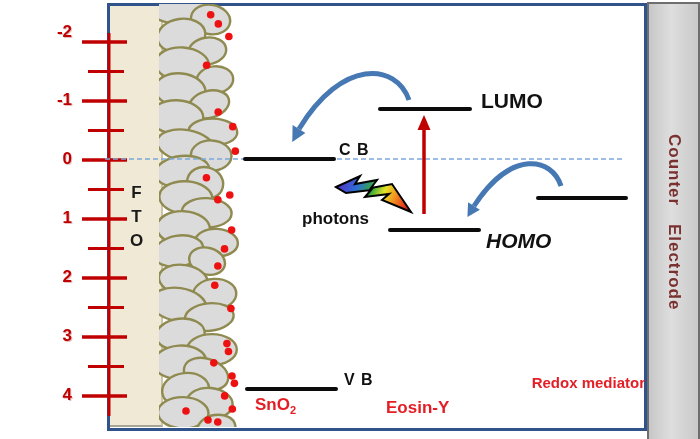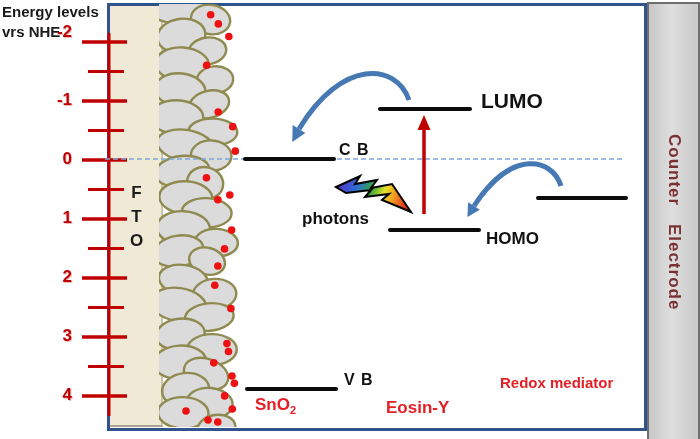--- a/index.html
+++ b/index.html
@@ -33,28 +33,28 @@
   .lvl.vb{left:245px;top:387px;width:93px;}
   .lvl.lumo{left:378px;top:107px;width:94px;}
   .lvl.homo{left:388px;top:228px;width:93px;}
   .lvl.redox{left:536px;top:196px;width:92px;}
 
   
   .band-label{position:absolute;font-weight:bold;color:#111;font-size:16px;letter-spacing:1px;}
   .band-label.cb{left:339px;top:141px;text-align:right;}
   .band-label.vb{left:344px;top:371px;}
   .band-label.lumo{left:481px;top:89px;font-size:21px;letter-spacing:0;}
-  .band-label.homo{left:486px;top:229px;font-size:17px;letter-spacing:0;}
+  .band-label.homo{left:486px;top:229px;font-size:21px;letter-spacing:0;font-style:italic;}
   .photons{position:absolute;left:302px;top:209px;font-weight:bold;font-size:17px;color:#111;text-align:center;}
 
   
   .red-label{position:absolute;font-weight:bold;font-size:17px;color:var(--label_red);}
   .red-label.sno2{left:255px;top:395px;}
   .red-label.eosin{left:386px;top:398px;}
-  .redox-block{position:absolute;left:500px;top:374px;width:145px;text-align:left;
+  .redox-block{position:absolute;left:500px;top:374px;width:145px;text-align:right;
                font-weight:bold;font-size:15px;color:var(--label_red);line-height:18px;}
   sub,sup{font-size:11px;}
 
   
   .counter{position:absolute;left:647px;top:2px;width:49px;height:436px;
            background:linear-gradient(90deg,#c7c7c7,#dedede 45%,#c9c9c9);
            border:2px solid var(--counter_border);
            display:flex;align-items:center;justify-content:center;}
   .counter-text{writing-mode:vertical-rl;font-weight:bold;font-size:17px;
                 color:var(--counter_text);letter-spacing:1px;word-spacing:12px;}
@@ -66,24 +66,20 @@
 
   <div class="main-box"></div>
 
   <div class="fto-bar"></div>
   <div class="fto-letters" id="fto-letters">
       <div class="fto-letter">F</div>
       <div class="fto-letter">T</div>
       <div class="fto-letter">O</div>
     </div>
 
-  <div class="axis-title">
-    <div>Energy levels</div>
-    <div>vrs NHE</div>
-  </div>
   <div id="tick-labels">
       <div class="tick-label" style="top: 22px;">-2</div>
       <div class="tick-label" style="top: 90px;">-1</div>
       <div class="tick-label" style="top: 149px;">0</div>
       <div class="tick-label" style="top: 208px;">1</div>
       <div class="tick-label" style="top: 267px;">2</div>
       <div class="tick-label" style="top: 326px;">3</div>
       <div class="tick-label" style="top: 385px;">4</div>
     </div>
 

